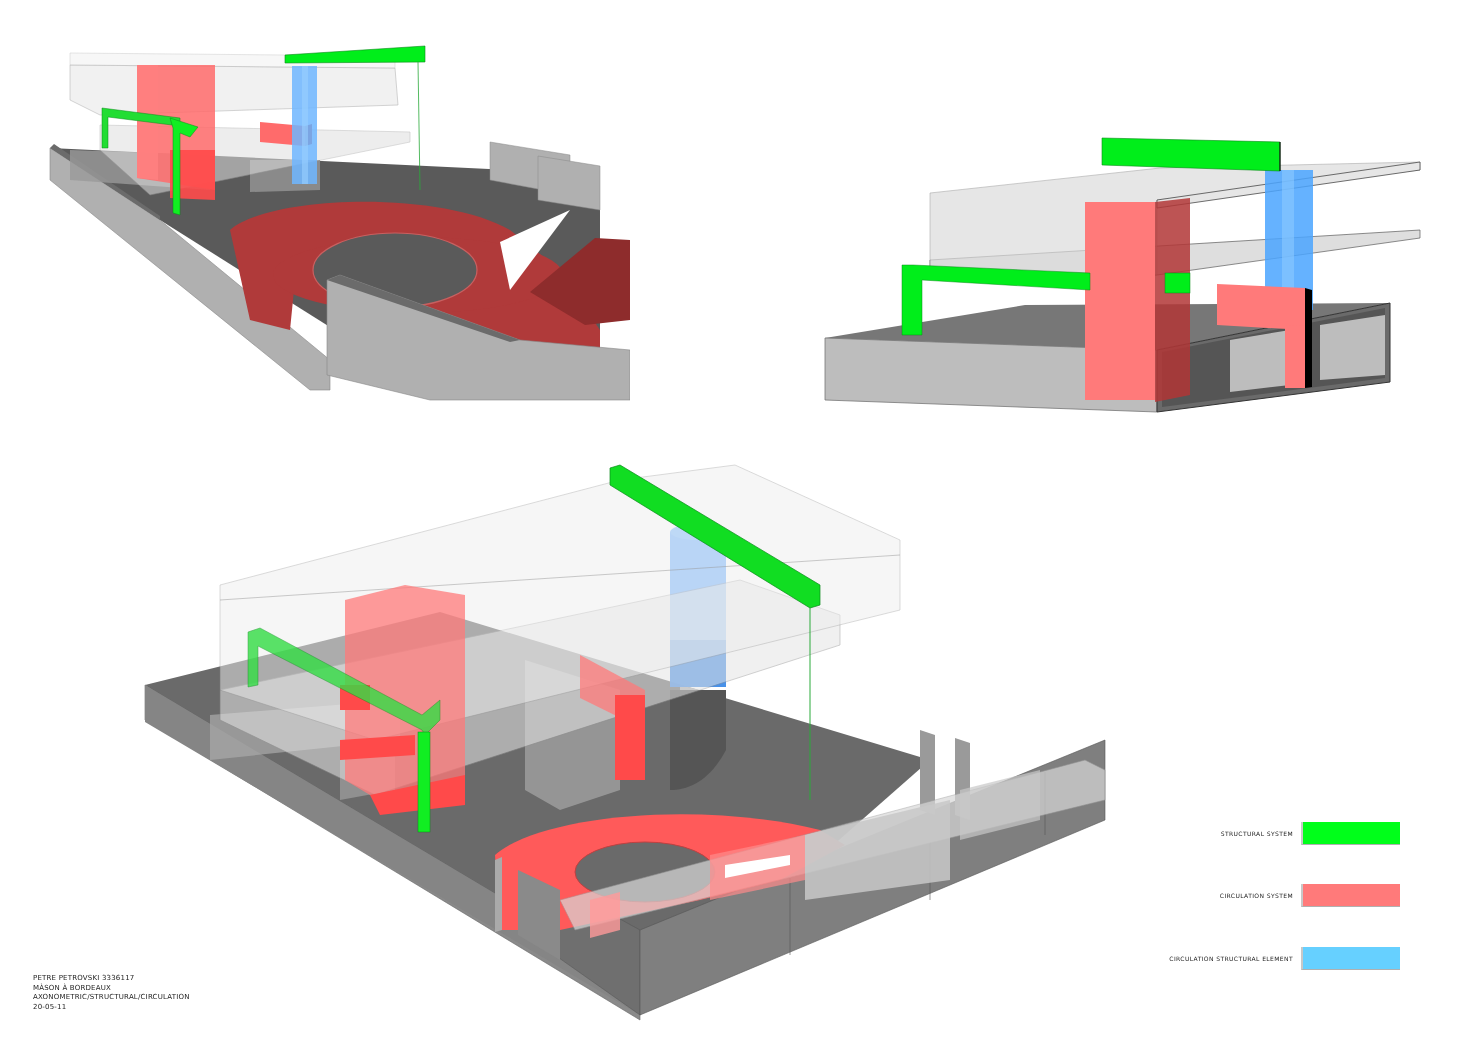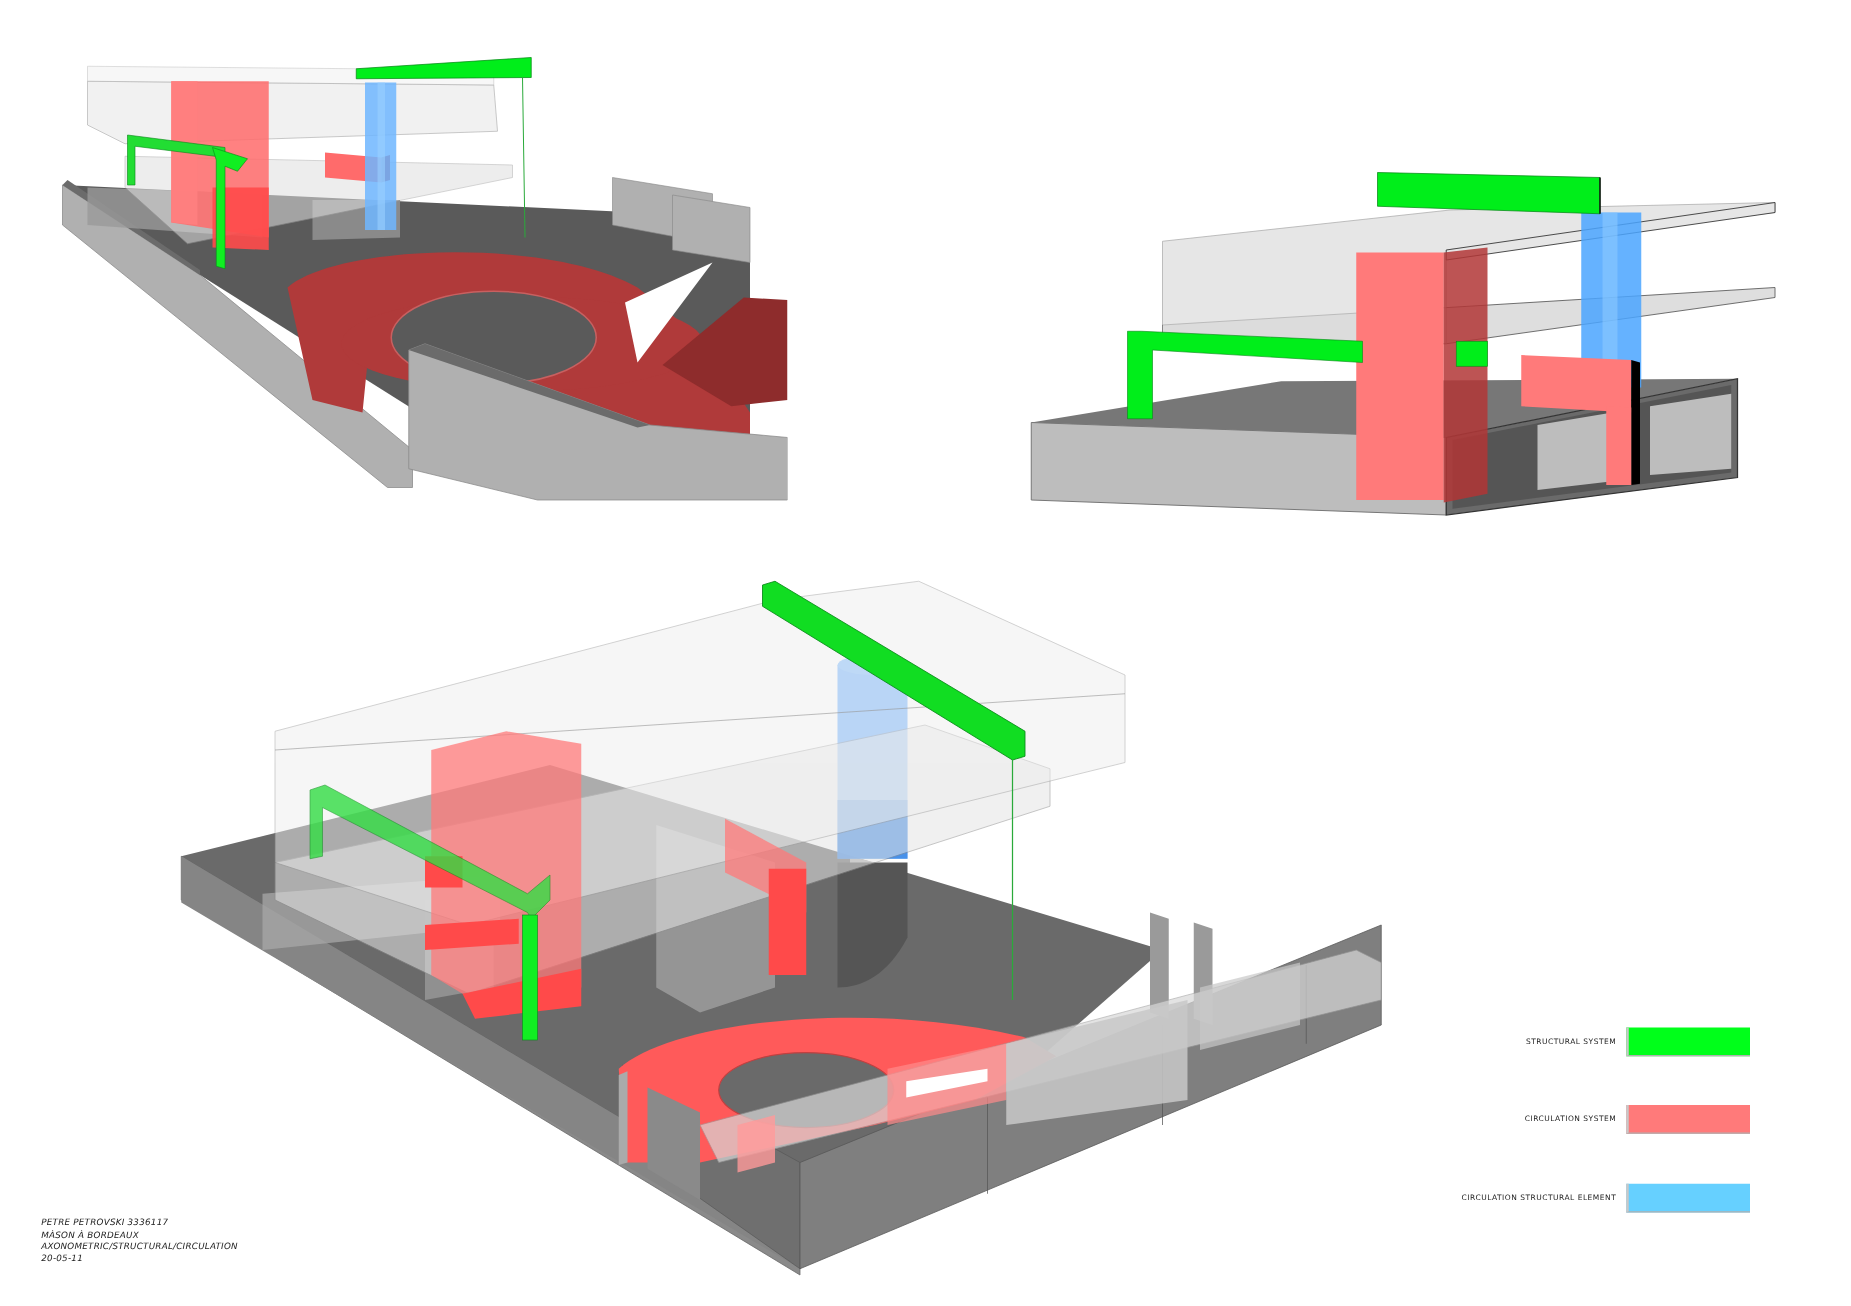--- a/index.html
+++ b/index.html
@@ -8,21 +8,21 @@
   .view { position:absolute; }
   #view-top-left { left:40px; top:30px; width:590px; height:380px; }
   #view-top-right { left:820px; top:130px; width:610px; height:290px; }
   #view-main { left:140px; top:460px; width:970px; height:580px; }
   svg { display:block; }
   .legend { position:absolute; left:1130px; top:820px; width:280px; height:160px; }
   .legend-row { position:absolute; left:0; width:270px; height:26px; display:flex; align-items:center; justify-content:flex-end; }
   .legend-label { font-size:6px; letter-spacing:0.4px; color:#222; margin-right:8px; text-transform:uppercase; }
   .legend-swatch { width:99px; height:23px; border-left:2px solid #c8c8c8; border-bottom:1px solid #b0b0b0; box-sizing:border-box; }
   .title-block { position:absolute; left:33px; top:974px; font-size:7px; line-height:9.5px; color:#222; letter-spacing:0.2px; text-transform:uppercase; }
-  .title-block div { white-space:nowrap;font-style:italic; }
+  .title-block div { white-space:nowrap; }
 </style>
 </head>
 <body>
 
 <div id="view-top-left" class="view">
   <svg width="590" height="380" viewBox="0 0 590 380">
 
     <polygon points="10,118 470,140 560,170 560,360 390,360 120,190" fill="#5a5a5a"></polygon>
 
     <polygon points="10,118 10,150 270,360 290,360 290,330 120,190" fill="#b0b0b0" stroke="#888" stroke-width="0.6"></polygon>

